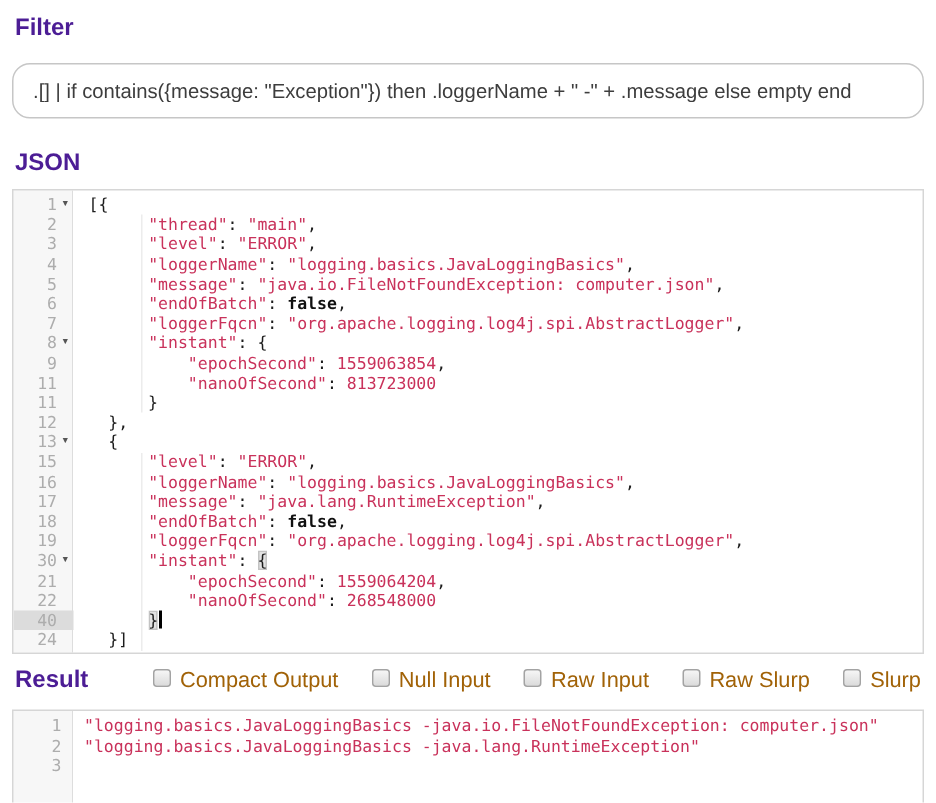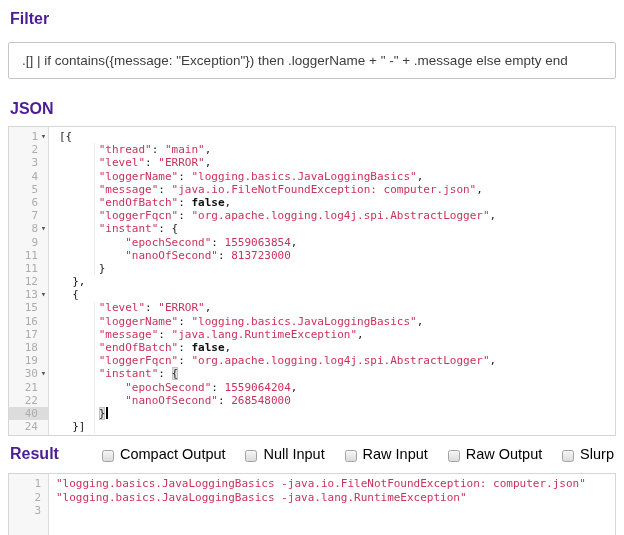--- a/index.html
+++ b/index.html
@@ -5,21 +5,21 @@
   html,body{margin:0;padding:0;}
   body{
     width:624px;height:535px;overflow:hidden;background:#fff;
     font-family:"Liberation Sans",sans-serif;
     -webkit-font-smoothing:antialiased;
   }
   .page{padding:10px 8px 0;}
   .sec-label{font-size:16px;font-weight:bold;color:#4c1d95;line-height:18px;margin-left:2px;display:block;}
   #filter-input{
     display:block;box-sizing:border-box;width:100%;height:37px;margin-top:14px;
-    border:1px solid #c6c6c6;border-radius:2px;padding:0 13px;
+    border:1px solid #c6c6c6;border-radius:12px;padding:0 13px;
     font-size:13.5px;color:#3d3d3d;font-family:"Liberation Sans",sans-serif;outline:none;background:#fff;
   }
   #json-label{margin-top:21px;}
   .editor{
     position:relative;margin-top:8px;border:1px solid var(--editor-border);
     background:linear-gradient(to right,var(--gutter-bg) 0,var(--gutter-bg) 39px,var(--gutter-border) 39px,var(--gutter-border) 40px,#fff 40px);
     font-family:"DejaVu Sans Mono","Liberation Mono",monospace;
     font-size:11px;line-height:13.2px;overflow:hidden;
   }
   #json-editor{padding:3px 0 2px;}
@@ -33,21 +33,21 @@
   .code{padding-left:10px;color:var(--plain);}
   #result-editor .code{padding-left:7px;}
   span.s,span.n{color:var(--red);}
   span.a{font-weight:bold;color:var(--atom);}
   span.m{background:var(--match-bg);box-shadow:inset 0 0 0 1px #c3c3c3;}
   .cursor{display:inline-block;width:2px;height:12px;background:#000;vertical-align:-2px;margin-left:1px;}
   .indent-guide{position:absolute;width:1px;background:#ececec;left:85px;}
   .result-header{display:flex;align-items:center;margin-top:7px;height:22px;}
   #result-label{width:92px;flex:0 0 auto;}
   #result-options{flex:1;display:flex;justify-content:space-between;align-items:center;padding-right:2px;}
-  .opt{display:flex;align-items:flex-end;font-size:14.5px;color:#000000;}
+  .opt{display:flex;align-items:flex-start;font-size:14.5px;color:#a16207;}
   .cb{width:12px;height:12px;margin-right:6px;border:1px solid #a3a3a3;border-radius:2.5px;
       background:linear-gradient(#f6f6f6,#dbdbdb);box-sizing:border-box;flex:0 0 auto;}
 </style>
 </head>
 <body>
 
 <div class="page">
 
   <span class="sec-label">Filter</span>
   <input id="filter-input" type="text" value=".[] | if contains({message: &quot;Exception&quot;}) then .loggerName + &quot; -&quot; + .message else empty end" style="">
@@ -93,21 +93,21 @@
         <div class="opt">
           <span class="cb"></span>
           <span>Null Input</span>
         </div>
         <div class="opt">
           <span class="cb"></span>
           <span>Raw Input</span>
         </div>
         <div class="opt">
           <span class="cb"></span>
-          <span>Raw Output</span>
+          <span>Raw Slurp</span>
         </div>
         <div class="opt">
           <span class="cb"></span>
           <span>Slurp</span>
         </div>
       </div>
   </div>
 
   <div class="editor" id="result-editor">
     <div id="result-lines">

